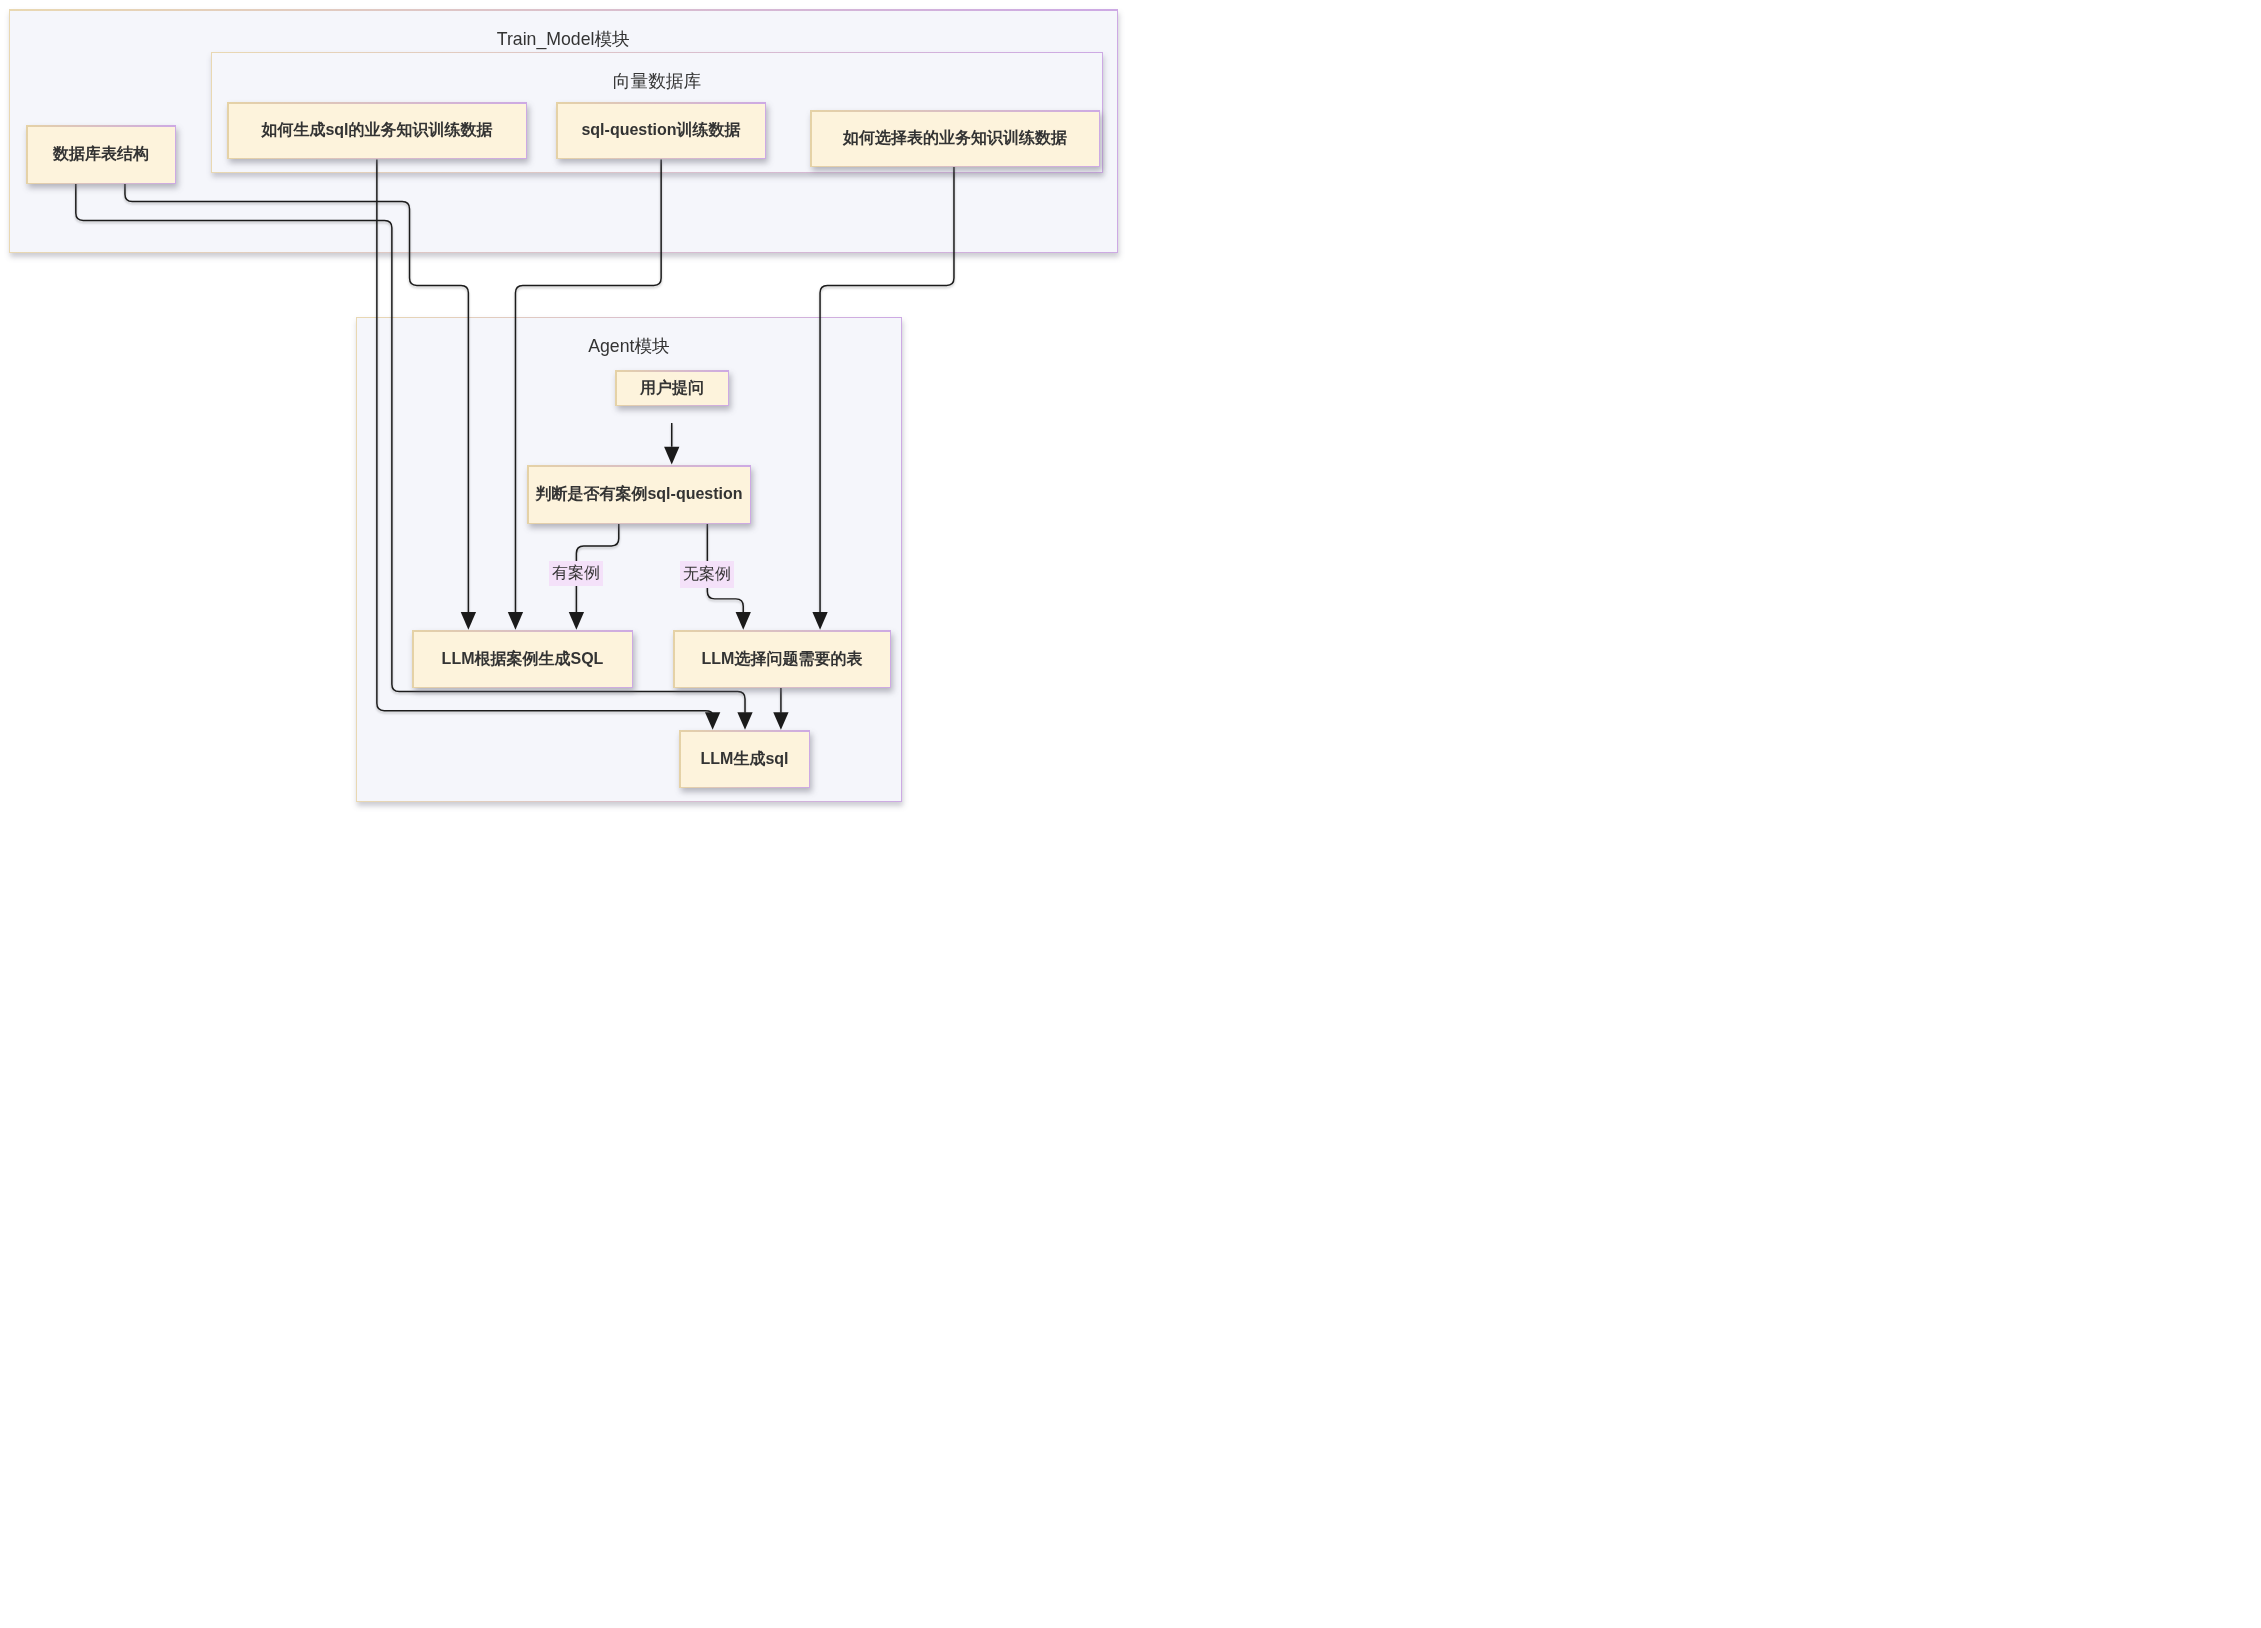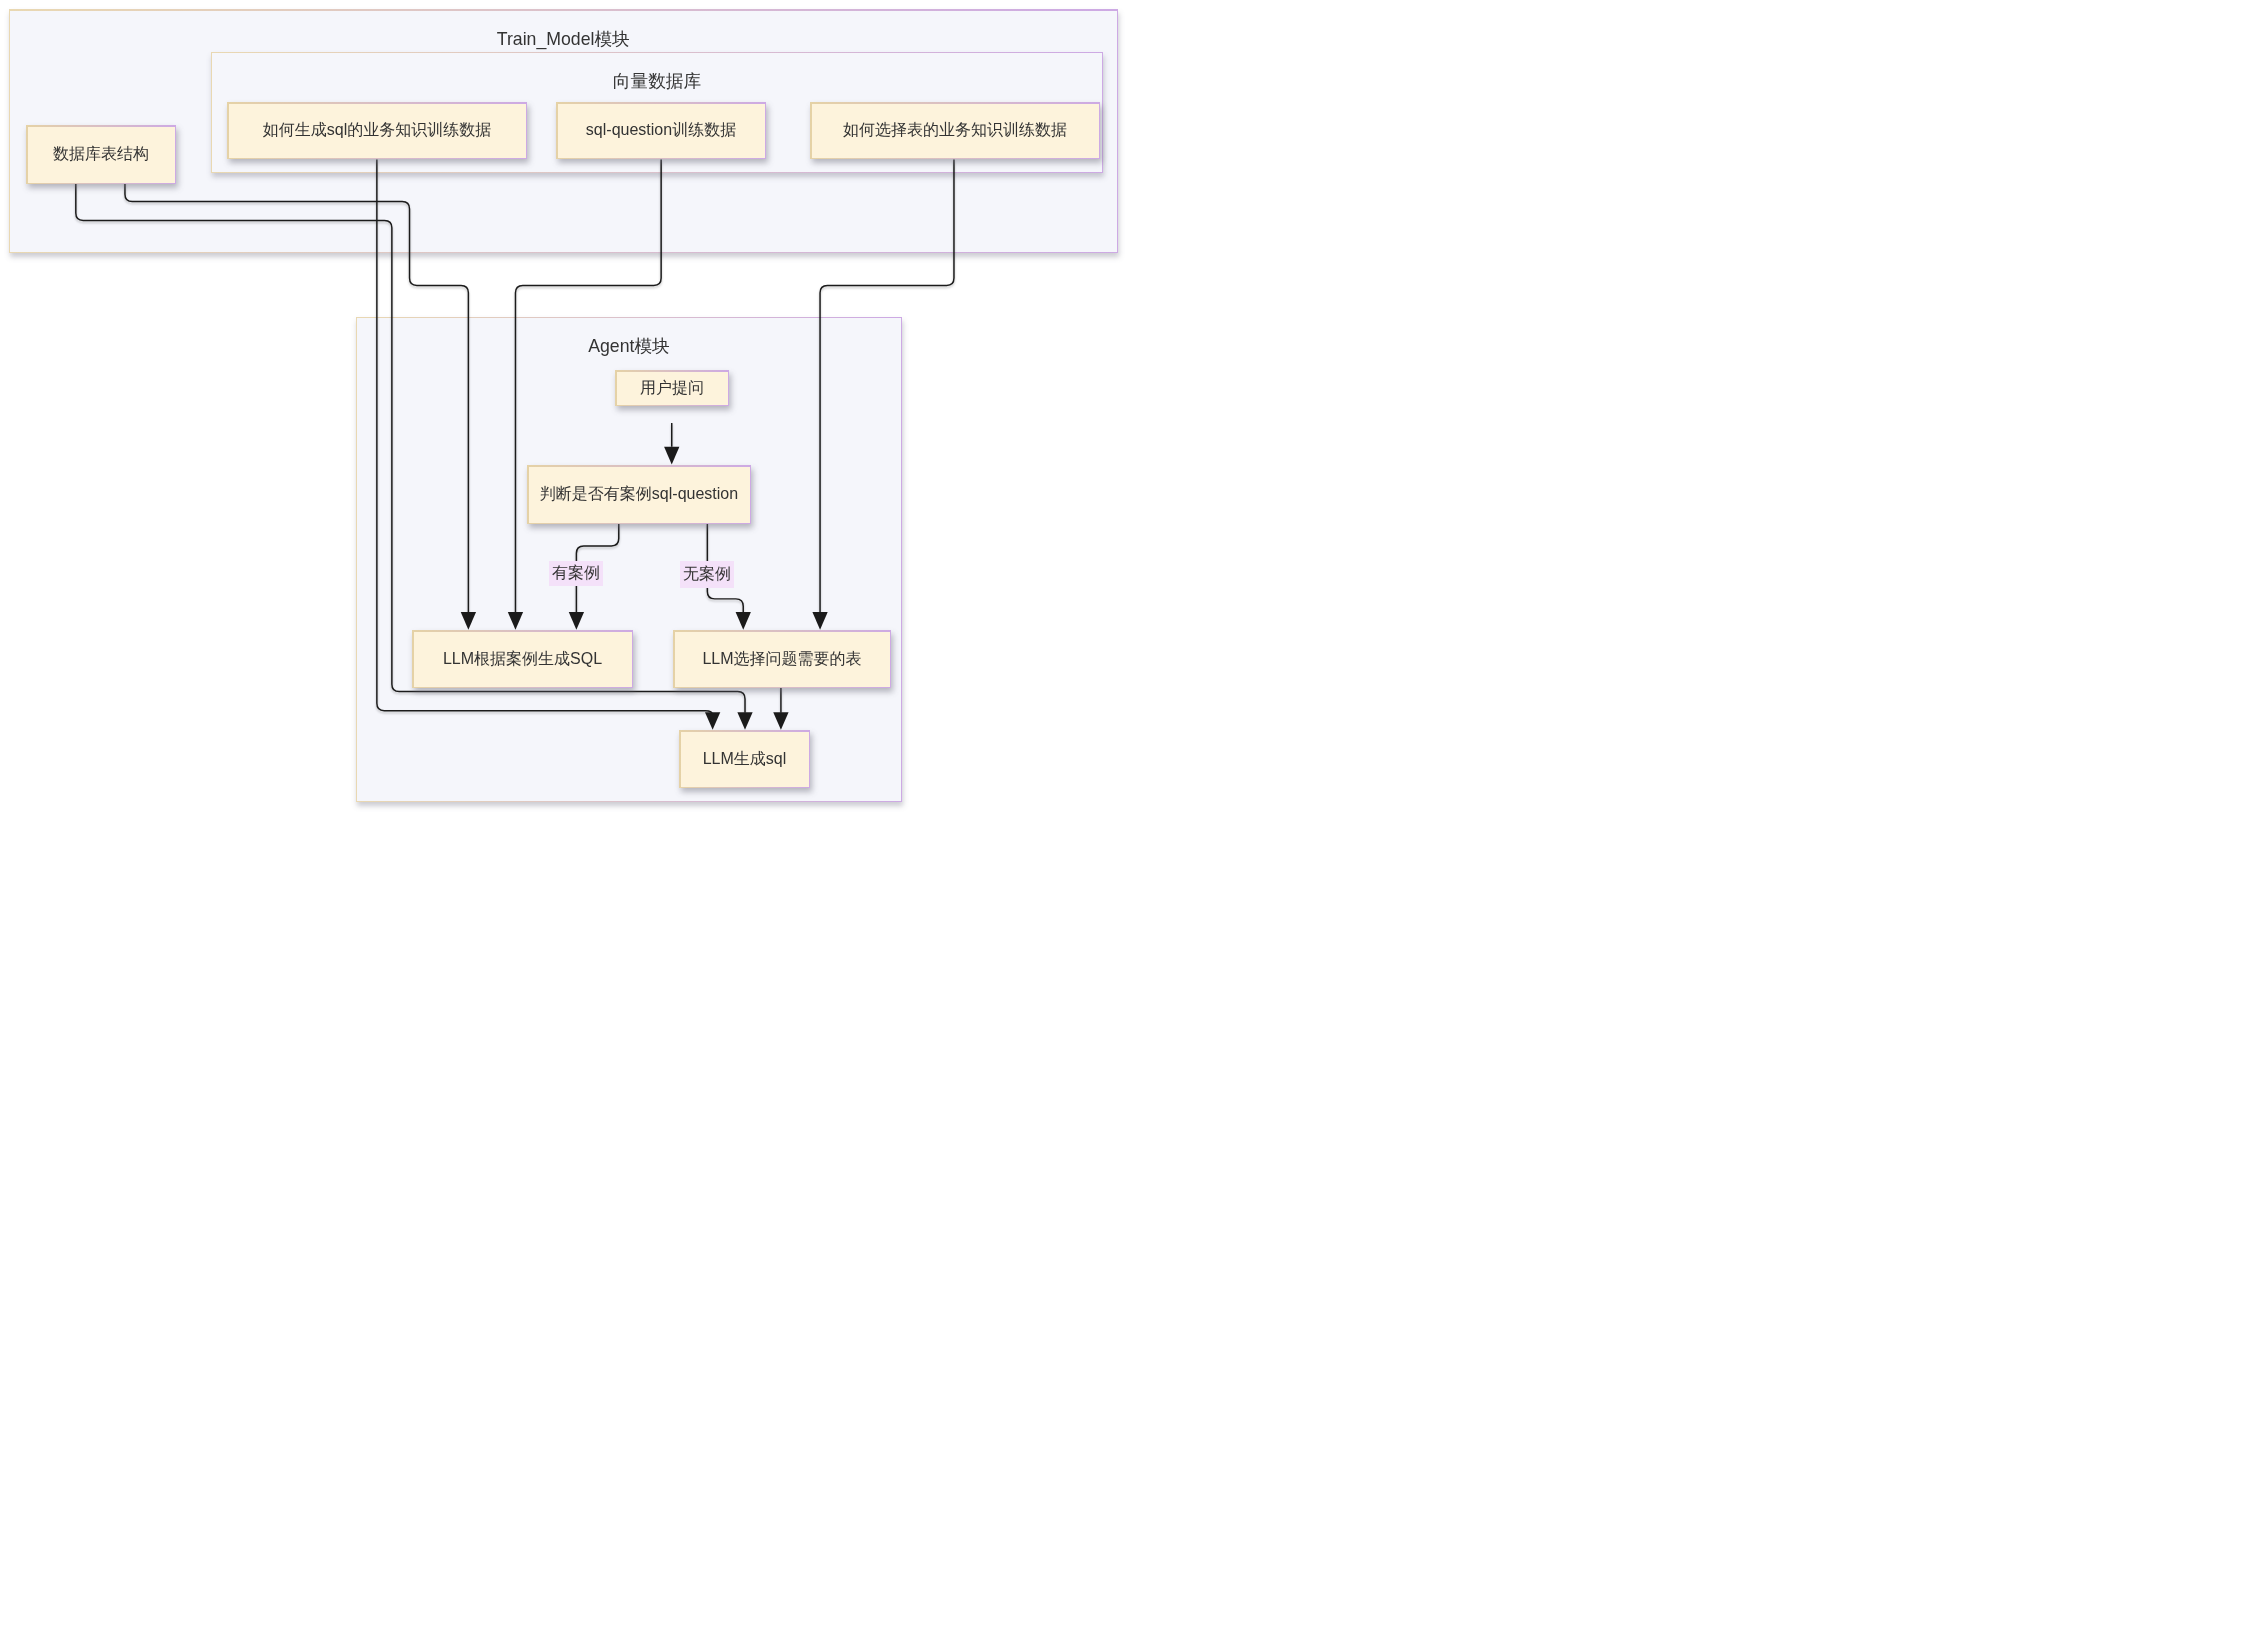--- a/index.html
+++ b/index.html
@@ -50,21 +50,21 @@
     display:flex;align-items:center;justify-content:center;
     font-size:16px;color:var(--text);
     z-index:4;
   }
   svg.edges{position:absolute;left:0;top:0;z-index:2;}
   svg.edges path.edge{
     fill:none;stroke:var(--line);stroke-width:2.5px;
     filter:drop-shadow(0 3px 2px rgba(30,30,30,0.28));
   }
   svg.edges polygon.arrow{fill:var(--line);stroke:none;}
-  .node{z-index:3;}
+  .node{z-index:3;font-weight:bold;}
 </style>
 </head>
 <body>
 
 <div class="container-box" style="left:8.8px;top:9.4px;width:1109px;height:244px;">
   <div class="container-inner">
     <div class="container-title">Train_Model模块</div>
   </div>
 </div>
 
@@ -115,21 +115,21 @@
 </div>
 
 <div class="node" style="left:227px;top:102px;width:300px;height:57px;">
   <div class="node-inner">如何生成sql的业务知识训练数据</div>
 </div>
 
 <div class="node" style="left:556px;top:102px;width:210px;height:57px;">
   <div class="node-inner">sql-question训练数据</div>
 </div>
 
-<div class="node" style="left:810px;top:102px;width:290px;height:57px;">
+<div class="node" style="left:810px;top:110px;width:290px;height:57px;">
   <div class="node-inner">如何选择表的业务知识训练数据</div>
 </div>
 
 <div class="node" style="left:615px;top:370px;width:114px;height:36px;">
   <div class="node-inner">用户提问</div>
 </div>
 
 <div class="node" style="left:527px;top:465px;width:224px;height:59px;">
   <div class="node-inner">判断是否有案例sql-question</div>
 </div>

